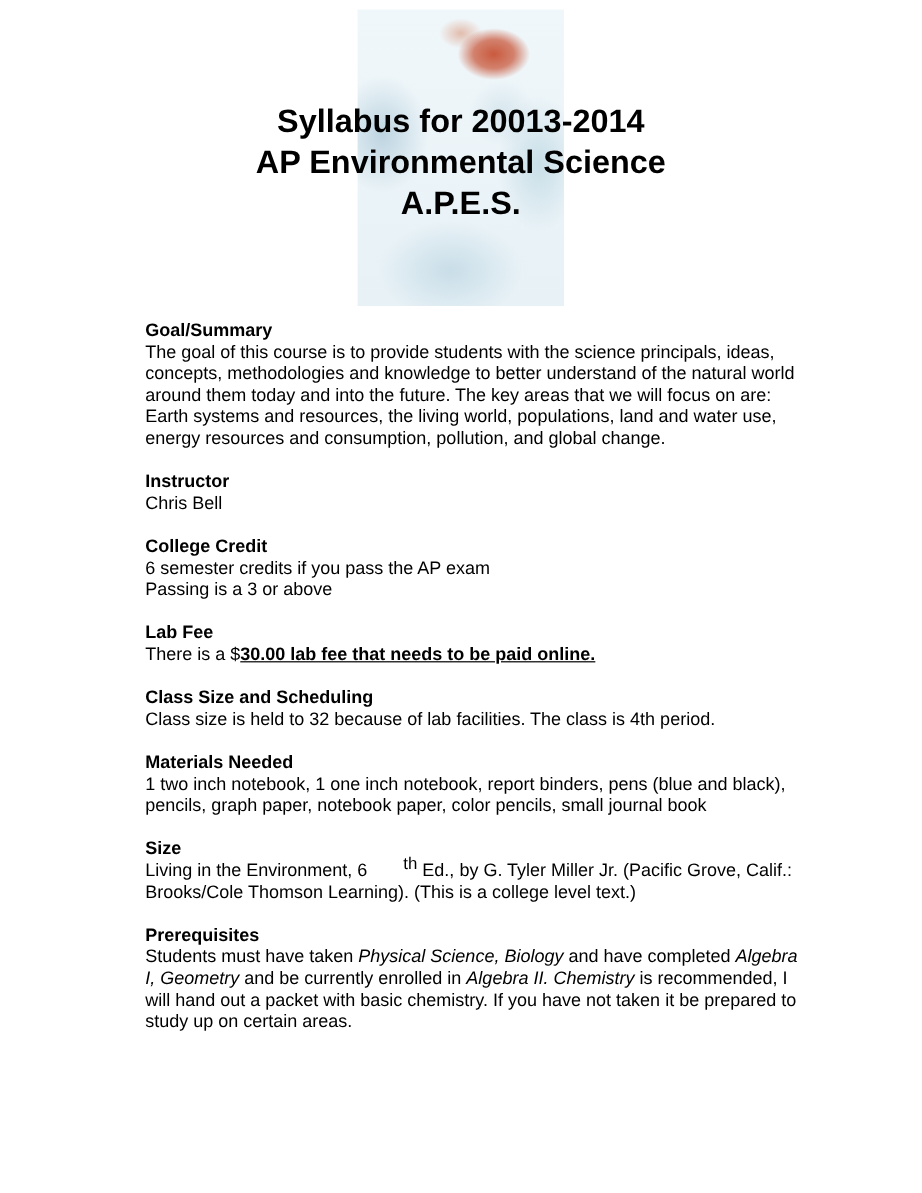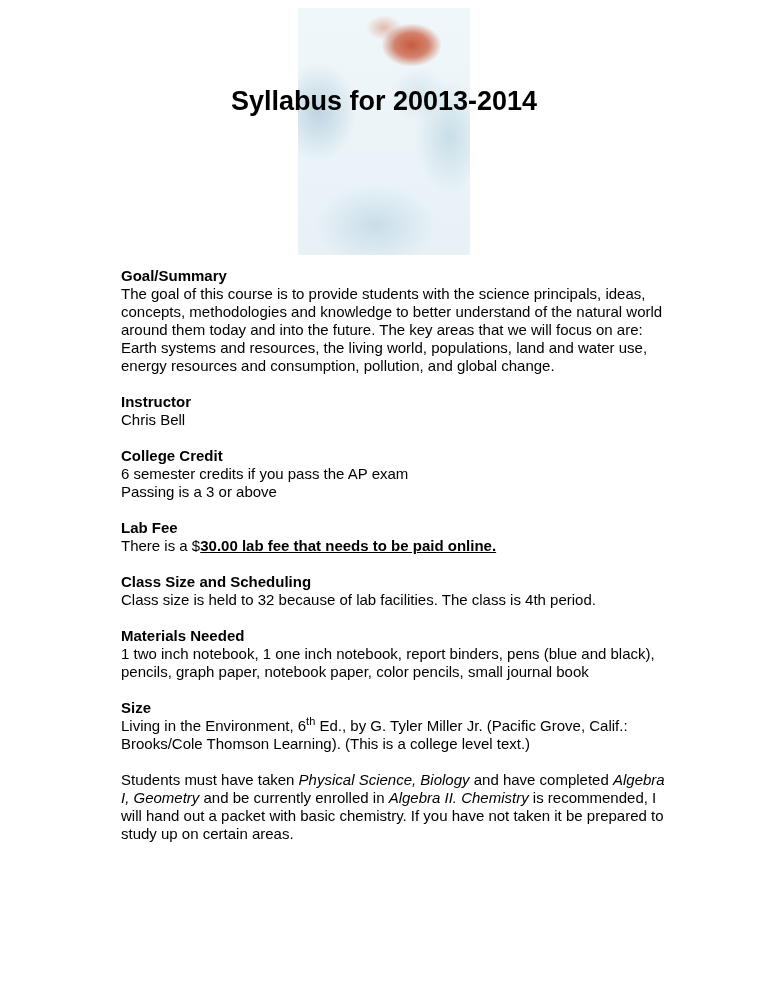--- a/index.html
+++ b/index.html
@@ -47,31 +47,33 @@
     left: 121px;
     top: 267px;
     width: 546px;
     font-size: 15px;
     line-height: 18px;
   }
   .section { margin-bottom: 18px; }
   .heading { font-weight: bold; }
   .bu { font-weight: bold; text-decoration: underline; }
   .it { font-style: italic; }
-  sup { font-size: 11px; line-height: 0; }
+  sup { font-size: 14px; line-height: 0; margin-left: 30px; }
 </style>
 </head>
 <body>
 
 <div class="page">
 
   <div class="header-photo"></div>
 
   <div class="title-block">
     <div>Syllabus for 20013-2014</div>
+    <div>AP Environmental Science</div>
+    <div>A.P.E.S.</div>
   </div>
 
   <div class="content">
 
     <div class="section">
       <div class="heading">Goal/Summary</div>
       <div>The goal of this course is to provide students with the science principals, ideas, concepts, methodologies and knowledge to better understand of the natural world around them today and into the future.  The key areas that we will focus on are: Earth systems and resources, the living world, populations, land and water use, energy resources and consumption, pollution, and global change.</div>
     </div>
 
     <div class="section">
@@ -99,17 +101,18 @@
       <div class="heading">Materials Needed</div>
       <div>1 two inch notebook, 1 one inch notebook, report binders, pens (blue and black), pencils, graph paper, notebook paper, color pencils, small journal book</div>
     </div>
 
     <div class="section">
       <div class="heading">Size</div>
       <div><span>Living in the Environment, 6</span><sup>th</sup><span> Ed., by G. Tyler Miller Jr. (Pacific Grove, Calif.: Brooks/Cole Thomson Learning).  (This is a college level text.)</span></div>
     </div>
 
     <div class="section">
+      <div class="heading">Prerequisites</div>
       <div><span>Students must have taken </span><span class="it">Physical Science, Biology</span><span> and have completed </span><span class="it">Algebra I, Geometry</span><span> and be currently enrolled in </span><span class="it">Algebra II. Chemistry</span><span> is recommended, I will hand out a packet with basic chemistry. If you have not taken it be prepared to study up on certain areas.</span></div>
     </div>
 
   </div>
 </div>
 
 </body></html>

